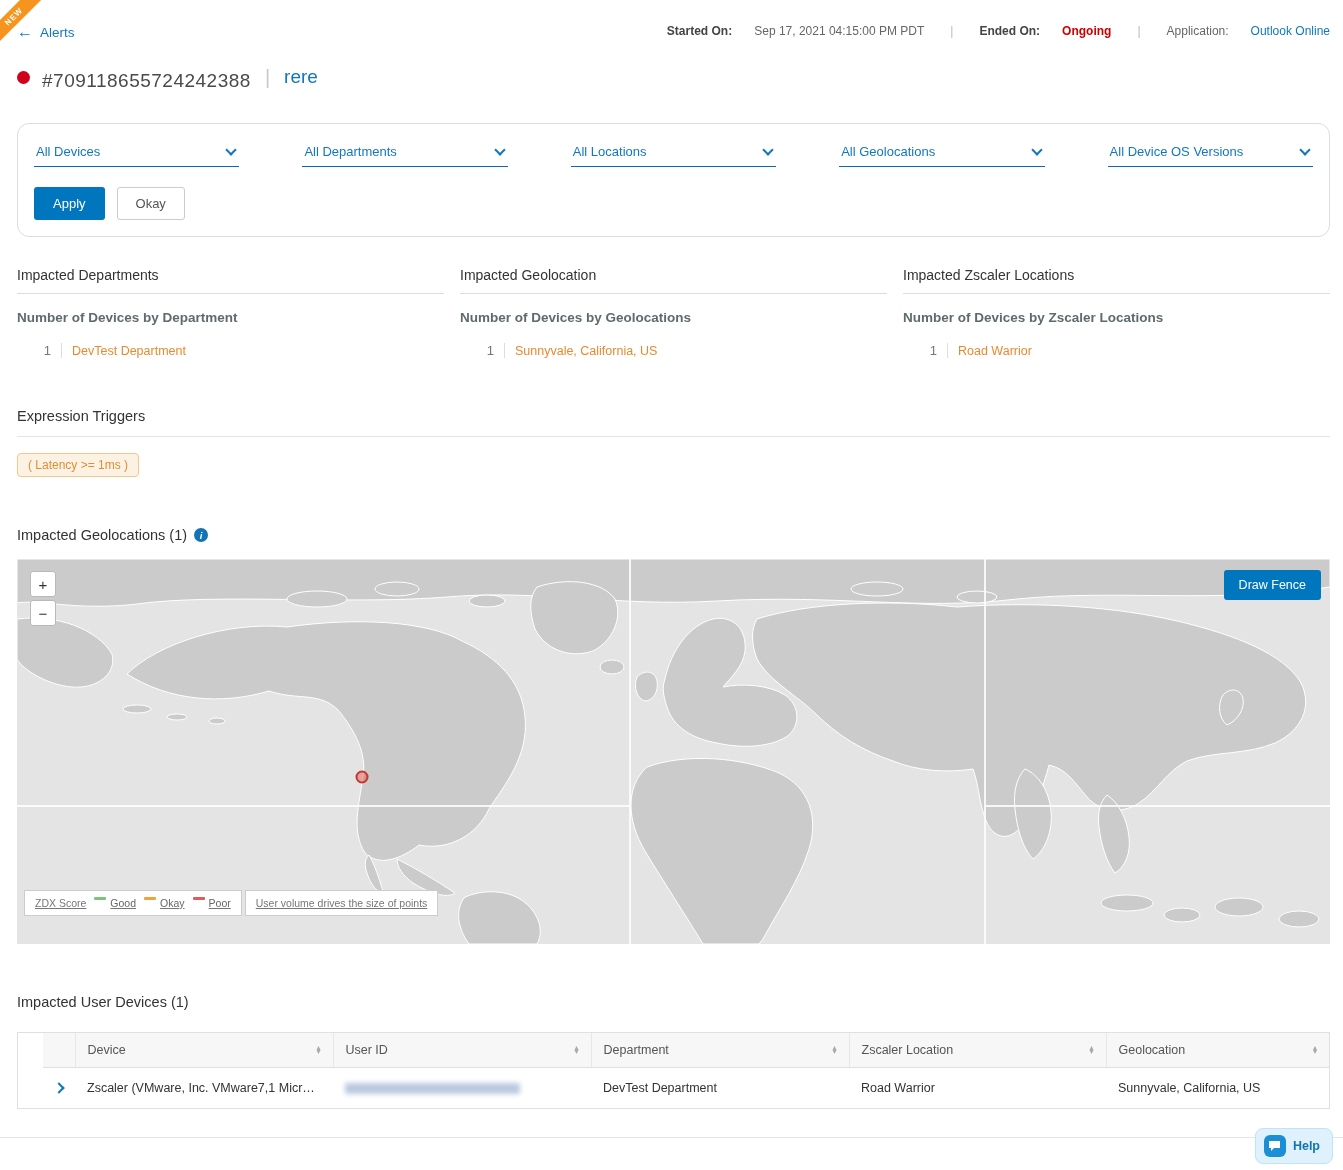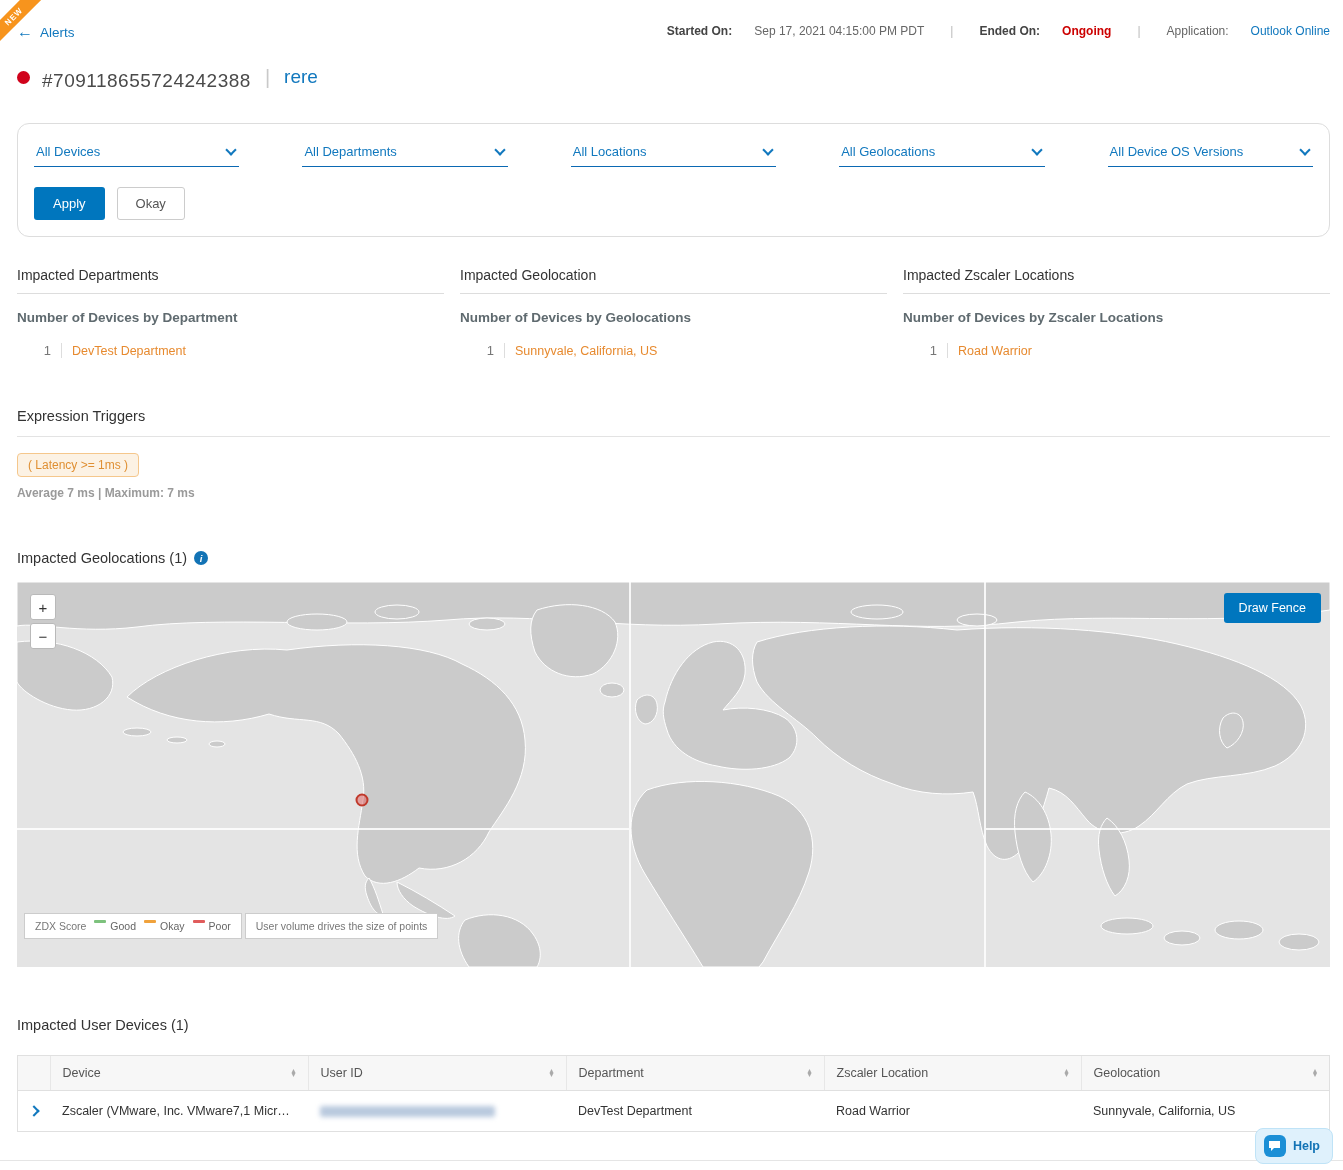--- a/index.html
+++ b/index.html
@@ -67,27 +67,27 @@
   
   .map { position:relative; margin-top:16px; height:385px; background:#e4e4e4; overflow:hidden; }
   .map svg.world { position:absolute; inset:0; width:100%; height:100%; }
   .zoom-ctl { position:absolute; top:12px; left:13px; display:flex; flex-direction:column; gap:3px; z-index:5; }
   .zoom-btn { width:26px; height:26px; background:#fff; border:1px solid #b9b9b9; border-radius:3px;
               font-size:15px; color:#333; cursor:pointer; line-height:1; font-family:inherit; }
   .draw-fence { position:absolute; top:11px; right:9px; z-index:5; background:#0076be; color:#fff;
                 font-size:12.5px; border:none; border-radius:3px; padding:8px 15px; cursor:pointer; font-family:inherit; }
   .map-legend { position:absolute; left:7px; bottom:28px; display:flex; z-index:5; }
   .legend-box { background:#fff; border:1px solid #ccc; padding:6px 10px; font-size:10.5px; color:#777;
-                display:flex; align-items:center; gap:8px; white-space:nowrap; }
+                display:flex; align-items:center; gap:8px; white-space:nowrap;text-decoration:underline; }
   .legend-box + .legend-box { margin-left:3px; }
   .dash { display:inline-block; width:12px; height:3px; border-radius:1px; margin-right:4px; vertical-align:middle; }
   .legend-item { display:inline-flex; align-items:flex-start; color:#666; }
 
   
-  .tbl-wrap { margin-top:22px; border:1px solid #e0e0e0; }
+  .tbl-wrap { margin-top:22px; border:1px solid #e0e0e0;padding-left:25px; }
   table { width:100%; border-collapse:collapse; table-layout:fixed; }
   thead th { background:#f7f7f7; font-size:12.5px; font-weight:normal; color:#555; text-align:left;
              padding:10px 12px; border-bottom:1px solid #e0e0e0; }
   thead th + th { border-left:1px solid #e7e7e7; }
   .th-inner { display:flex; align-items:center; justify-content:space-between; cursor:pointer; }
   .sort-icon { display:inline-flex; flex-direction:column; line-height:0.55; color:#aaa; font-size:8px; }
   tbody td { font-size:12.5px; color:#333; padding:13px 12px; background:#fff; }
   .td-device { white-space:nowrap; overflow:hidden; text-overflow:ellipsis; }
   .expander { display:inline-block; width:8px; height:8px; border-top:2px solid #1178be; border-right:2px solid #1178be;
               transform:rotate(45deg); cursor:pointer; }
@@ -192,21 +192,20 @@
         <span class="vr"></span>
         <a class="orange-link">Road Warrior</a>
       </div>
     </div>
   </div>
 
   <div class="section">
     <div class="section-title">Expression Triggers</div>
     <hr class="hr">
     <span class="trigger-badge">( Latency &gt;= 1ms )</span>
-    <div class="trigger-stats">Average 7 ms | Maximum: 7 ms</div>
   </div>
 
   <div class="section">
     <div class="section-title">
       <span>Impacted Geolocations (1)</span>
       <span class="info-icon">i</span>
     </div>
 
     <div class="map">
       <svg class="world" viewBox="0 0 1313 385" preserveAspectRatio="none">

